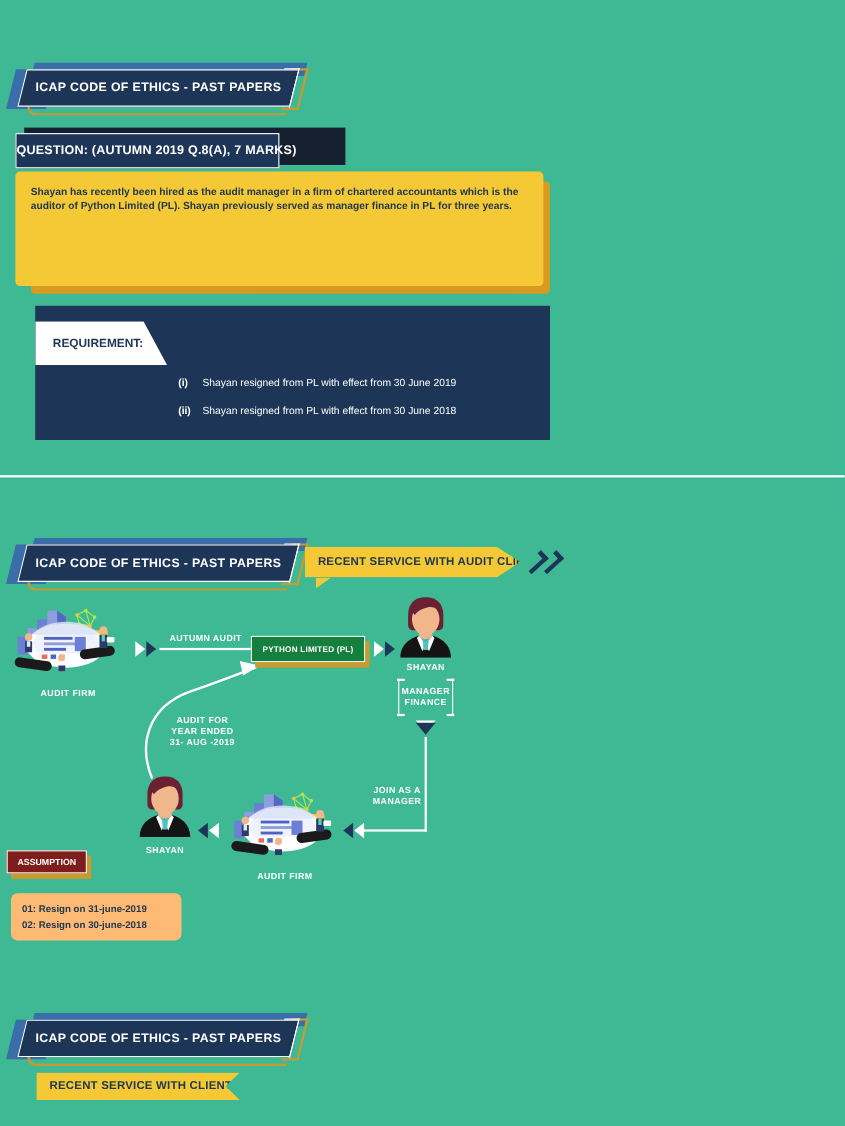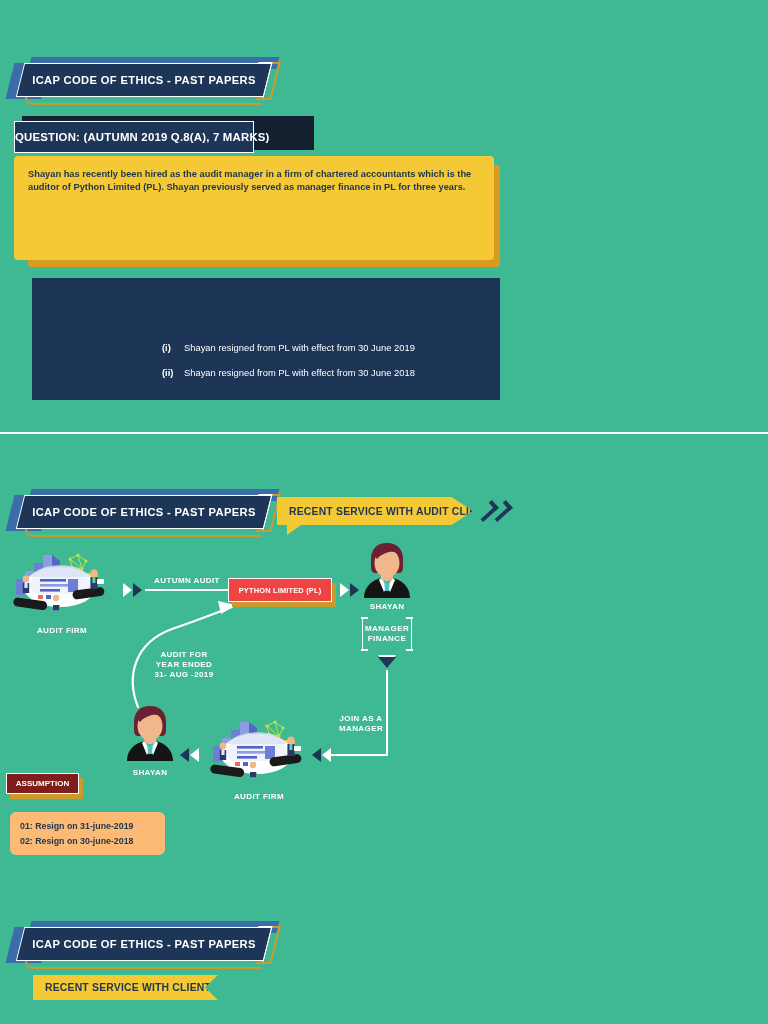--- a/index.html
+++ b/index.html
@@ -165,21 +165,21 @@
   }
 
   
   .pl-box { position:absolute; }
   .pl-box .gold {
     position:absolute; left:4px; top:5px; width:104px; height:24px;
     background:#c99a2e;
   }
   .pl-box .navy {
     position:absolute; left:0; top:0; width:104px; height:24px;
-    background:#ef4444; border:1.4px solid #ffffff;
+    background:#15803d; border:1.4px solid #ffffff;
     display:flex; align-items:center; justify-content:center;
   }
   .pl-box .navy span {
     color:#ffffff; font-size:7.4px; font-weight:bold; letter-spacing:.2px;
     white-space:nowrap;
   }
 
   
   .assum { position:absolute; }
   .assum .gold {
@@ -253,20 +253,23 @@
       <span>QUESTION: (AUTUMN 2019 Q.8(A), 7 MARKS)</span>
     </div>
   </div>
 
   <div class="q-body-shadow" style="left:28px; top:165px; width:472px; height:102px;"></div>
   <div class="q-body" style="left:14px; top:156px; width:480px; height:104px;">
     <p class="para1">Shayan has recently been hired as the audit manager in a firm of chartered accountants which is the auditor of Python Limited (PL). Shayan previously served as manager finance in PL for three years.</p>
   </div>
 
   <div class="req-panel" style="left:32px; top:278px; width:468px; height:122px;">
+    <div class="req-tag">
+      <span>REQUIREMENT:</span>
+    </div>
     <div class="req-item" style="top:63px;">
       <span class="num">(i)</span>
       <span class="txt">Shayan resigned from PL with effect from 30 June 2019</span>
     </div>
     <div class="req-item" style="top:88px;">
       <span class="num">(ii)</span>
       <span class="txt">Shayan resigned from PL with effect from 30 June 2018</span>
     </div>
   </div>
 

